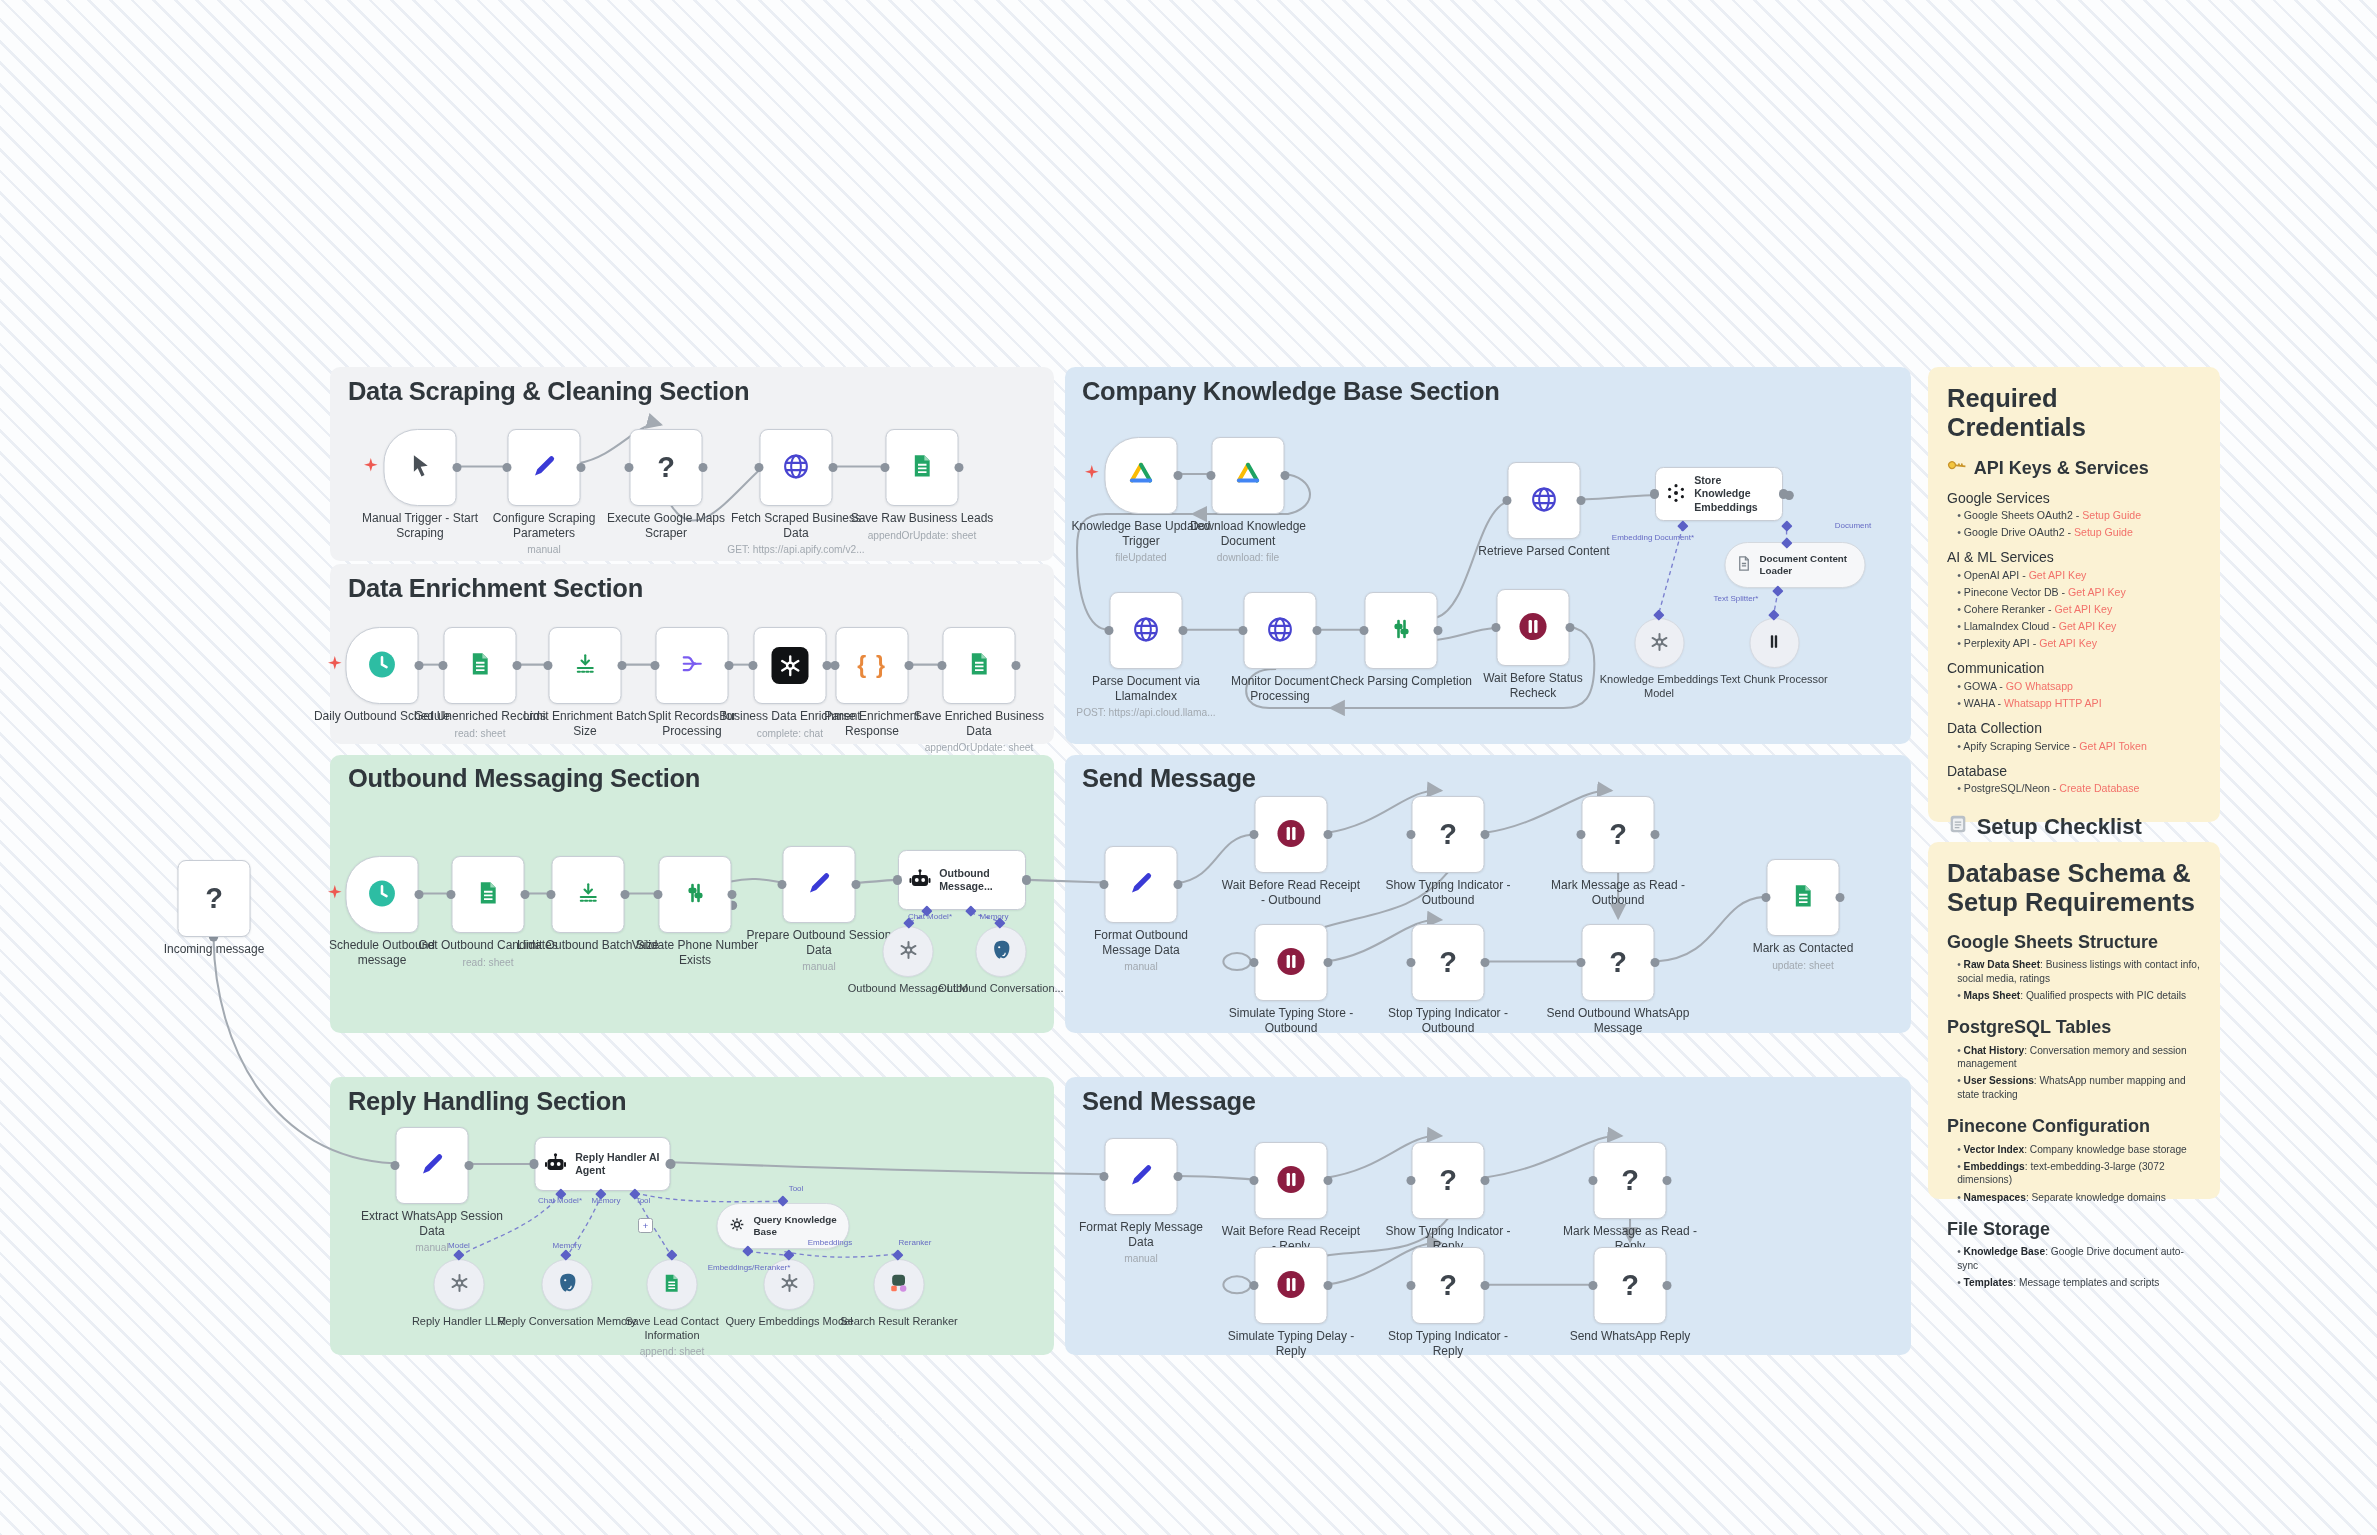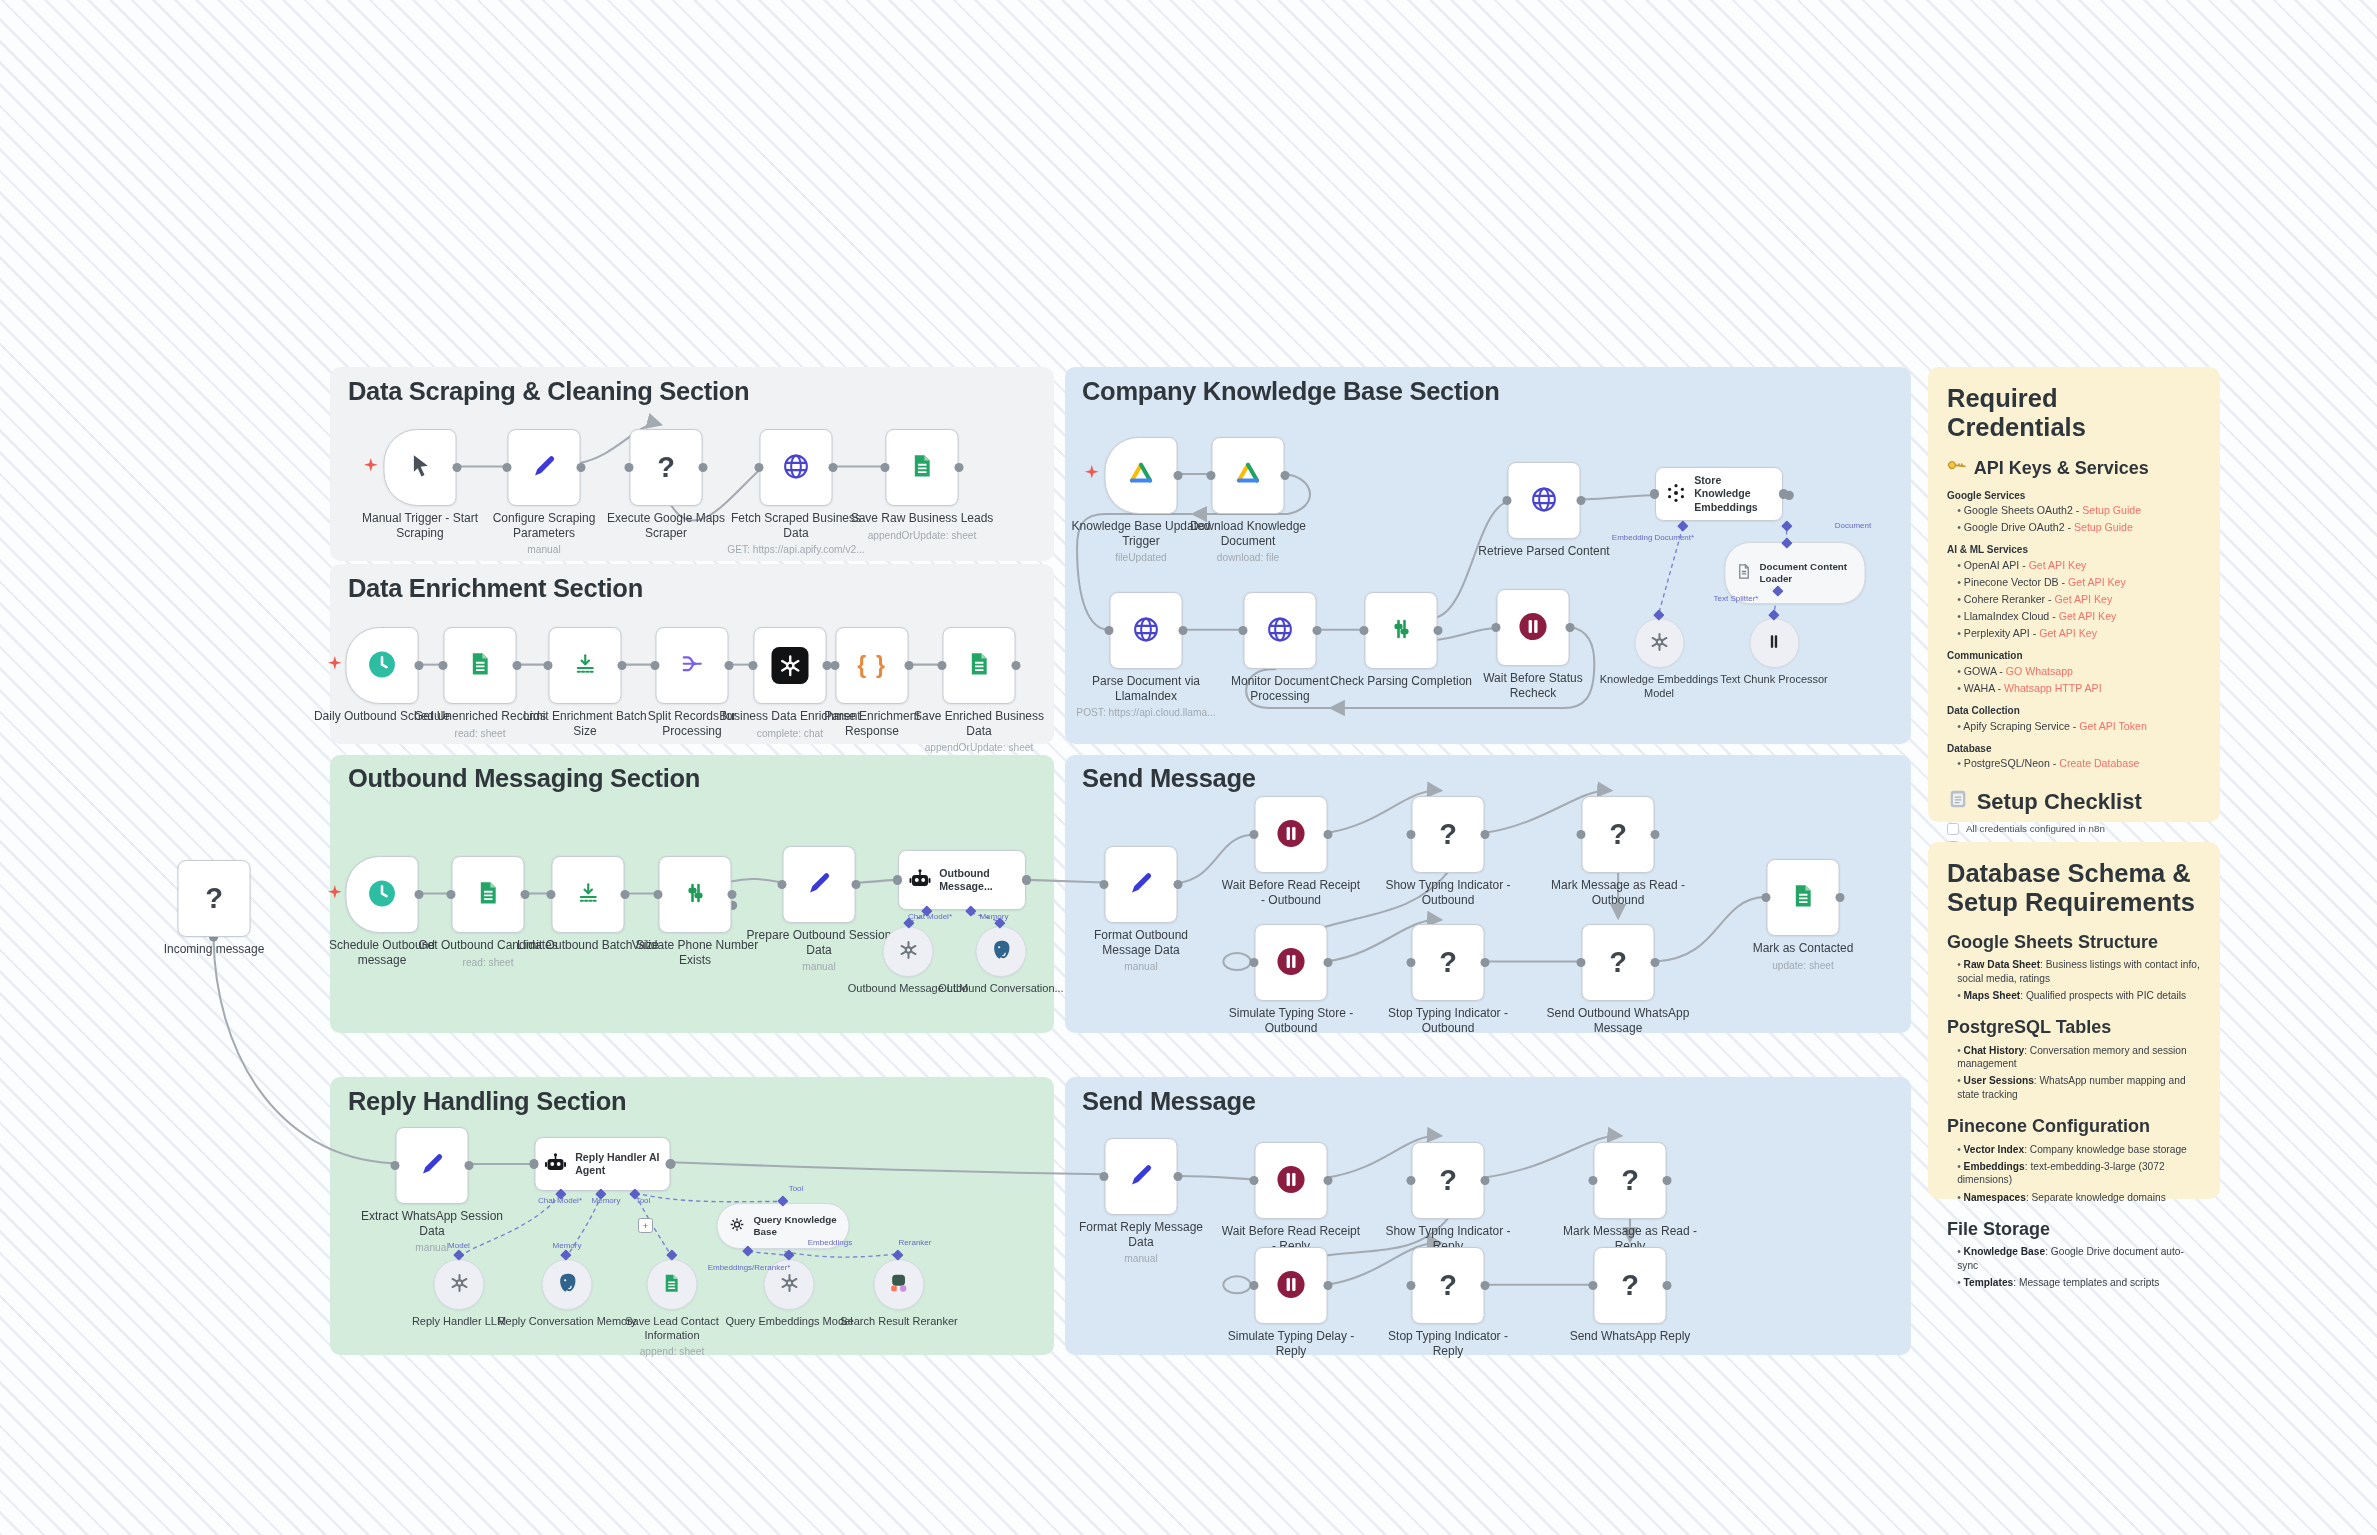--- a/index.html
+++ b/index.html
@@ -38,21 +38,21 @@
   .diam{position:absolute;width:7.7px;height:7.7px;background:#5b60c6;transform:rotate(45deg);z-index:3;border-radius:0.9px;}
   .elabel{position:absolute;transform:translateX(-50%);font-size:8px;color:#666bc4;white-space:nowrap;z-index:3;}
   .bolt{position:absolute;z-index:3;}
   .plusbox{position:absolute;width:12.8px;height:12.8px;background:#fff;border:1.2px solid #9aa1ab;border-radius:2.6px;
            font-size:9.4px;color:#5b60c6;display:flex;align-items:center;justify-content:center;z-index:3;}
   
   .ypanel{position:absolute;border-radius:10.2px;background:#fbf2d4;padding:17px 19px;box-sizing:border-box;z-index:2;color:#33393e;}
   .ytitle{font-size:25.5px;font-weight:700;color:#2f363b;line-height:1.15;margin-bottom:5.1px;}
   .yhead{display:flex;align-items:center;gap:7.7px;font-size:18px;font-weight:700;color:#2f363b;margin:13.6px 0 6.8px 0;}
   .grp{margin-top:9.4px;}
-  .grph{font-size:10px;font-weight:700;color:#2e343a;margin-bottom:2.6px;}
+  .grph{font-size:14px;font-weight:400;color:#2e343a;margin-bottom:2.6px;}
   .ci{font-size:10.6px;color:#3a4147;margin:3.4px 0 3.4px 10.2px;line-height:1.3;}
   .ci::before{content:"•  ";color:#5a6167;}
   .link{color:#f2716a;}
   .chk{display:flex;align-items:flex-start;gap:6.8px;font-size:9.8px;color:#454c52;margin:6px 0;line-height:1.25;}
   .cb{flex:0 0 auto;width:10.2px;height:10.2px;border:1.3px solid #c3c9d0;border-radius:2.6px;background:#fff;margin-top:0px;}
   .shead{font-size:18px;font-weight:700;color:#2f363b;margin:14.5px 0 5.1px 0;}
   .si{font-size:10.2px;color:#3a4147;margin:3.4px 0 3.4px 10.2px;line-height:1.35;}
   .si::before{content:"•  ";color:#5a6167;}
   .si b{color:#23282d;}
 </style>
@@ -380,21 +380,21 @@
             <path d="M19.6 16.4 L14.6 13.5"></path>
             <path d="M12 20.8 V15"></path>
             <path d="M4.4 16.4 L9.4 13.5"></path>
             <path d="M4.4 7.6 L9.4 10.5"></path>
             <circle cx="12" cy="12" r="3"></circle>
           </svg></span>
       </div>
     <div class="nl" style="font-size:11px">Knowledge Embeddings Model</div>
   </div>
   <div class="node" style="left:1795px;top:542px;width:153px">
-    <div class="nbox pill np" style="width:141px;height:62px">
+    <div class="nbox pill np" style="width:141px;height:46px">
       <span><svg width="17" viewBox="0 0 24 24" fill="none" stroke="#7d858d" stroke-width="1.8">
             <path d="M6 2.5 h8 l4 4 V21.5 H6 Z"></path>
             <path d="M14 2.5 V7 h4"></path>
             <path d="M9 12 h6 M9 15.5 h6"></path>
           </svg></span>
       <span class="wtxt" style="font-weight:600;font-size:9.8px">Document Content Loader</span>
     </div>
   </div>
   <div class="node" style="left:1774px;top:618px">
     <div class="circ" style="width:48px;height:48px">

